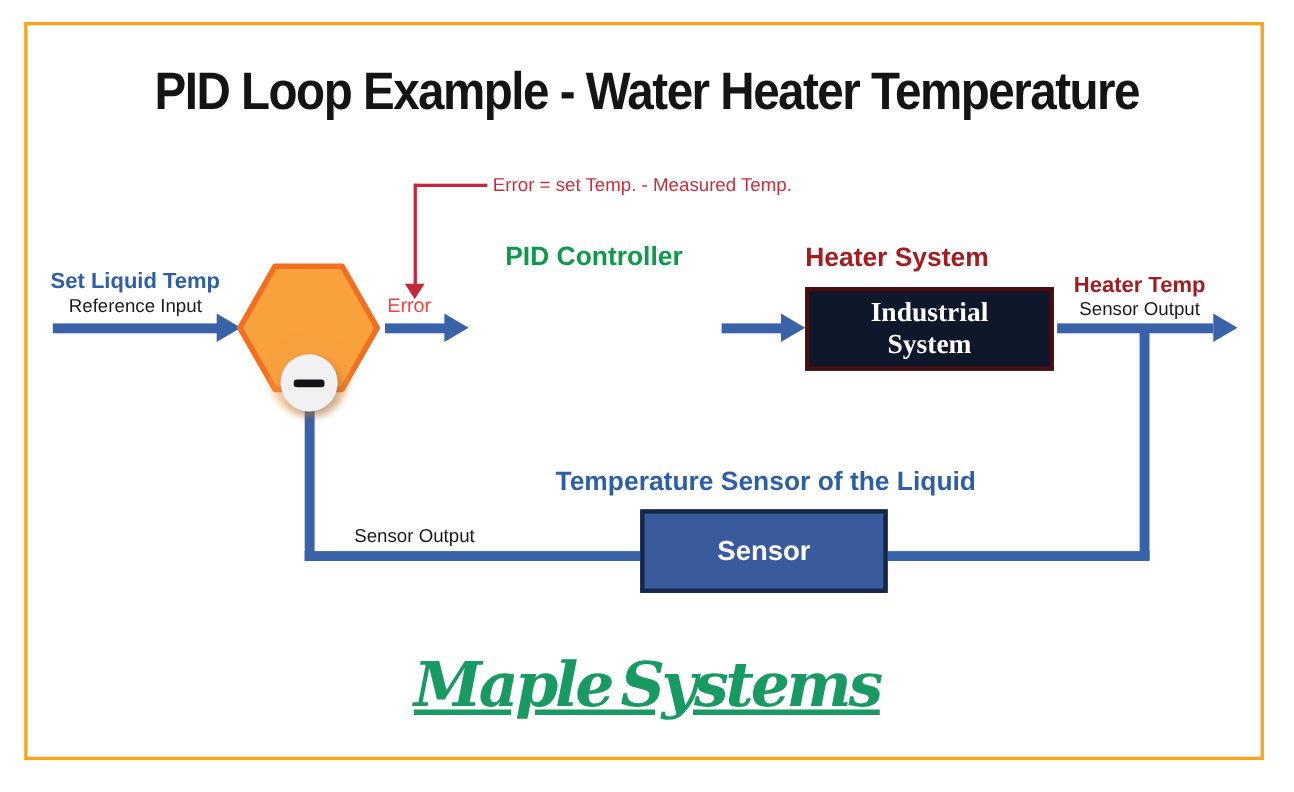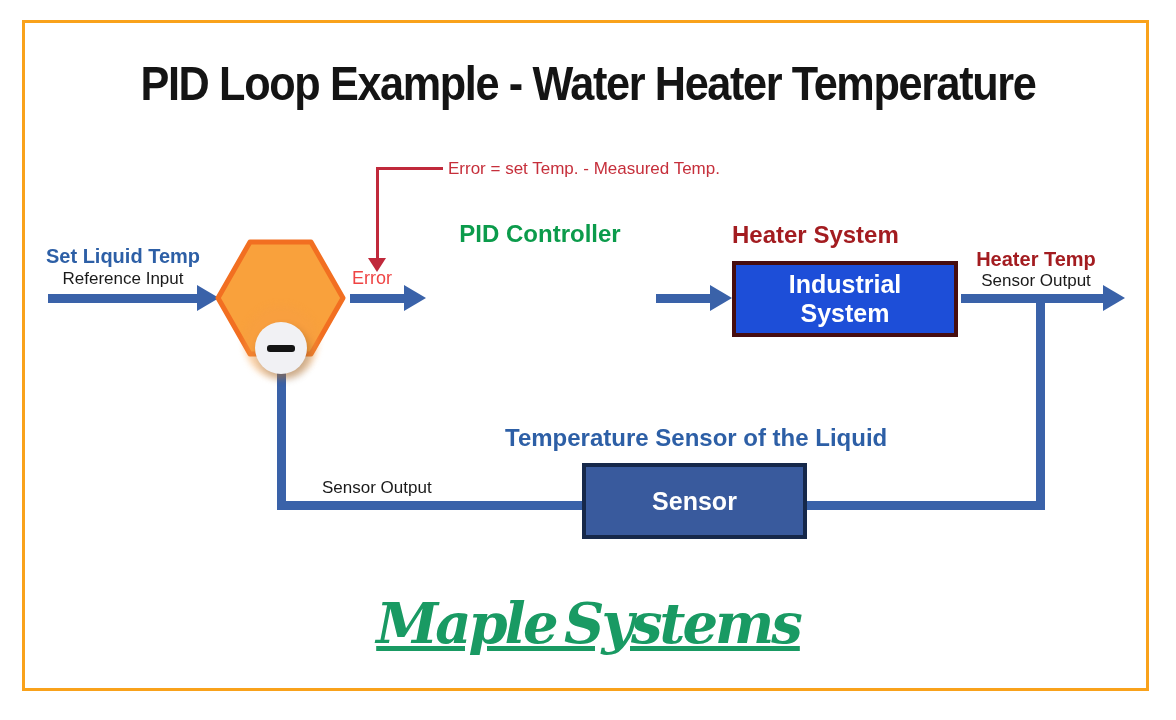--- a/index.html
+++ b/index.html
@@ -36,21 +36,21 @@
   .pid-heading{left:427px;top:220px;width:226px;text-align:center;font-size:24px;font-weight:700;color:#0B9B4B;}
   .heater-heading{left:732px;top:221px;width:226px;font-size:24px;font-weight:700;color:#A31C20;}
   .out-label{left:962px;top:248px;width:148px;text-align:center;font-size:20px;font-weight:700;color:#A31C20;}
   .out-sublabel{left:962px;top:271px;width:148px;text-align:center;font-size:17px;color:#1a1a1a;}
   .sensor-heading{left:505px;top:424px;width:380px;text-align:center;font-size:24px;font-weight:700;color:#2D5FA6;}
   .feedback-label{left:322px;top:478px;font-size:17px;color:#1a1a1a;}
   
   .block{box-sizing:border-box;display:flex;flex-direction:column;align-items:center;justify-content:center;
     color:#ffffff;font-weight:700;font-size:25px;text-align:center;line-height:29px;}
   .ctrl-box{left:427px;top:261px;width:226px;height:74px;background:#089347;border:3px solid #046B33;}
-  .heat-box{left:732px;top:261px;width:226px;height:76px;background:#1d4ed8;border:4px solid #470D0F;}
+  .heat-box{left:732px;top:261px;width:226px;height:76px;background:#0f172a;border:4px solid #470D0F;font-family:Liberation Serif, serif;}
   .sens-box{left:582px;top:463px;width:225px;height:76px;background:#395A9D;border:4px solid #16284A;}
   
   .logo{left:0;right:0;top:590px;text-align:center;font-family:"DejaVu Serif",serif;
     font-style:italic;font-weight:700;font-size:56px;color:#199A63;letter-spacing:-3px;word-spacing:-8px;text-decoration:underline;}
 </style>
 </head>
 <body>
 
 <div class="canvas">
 

